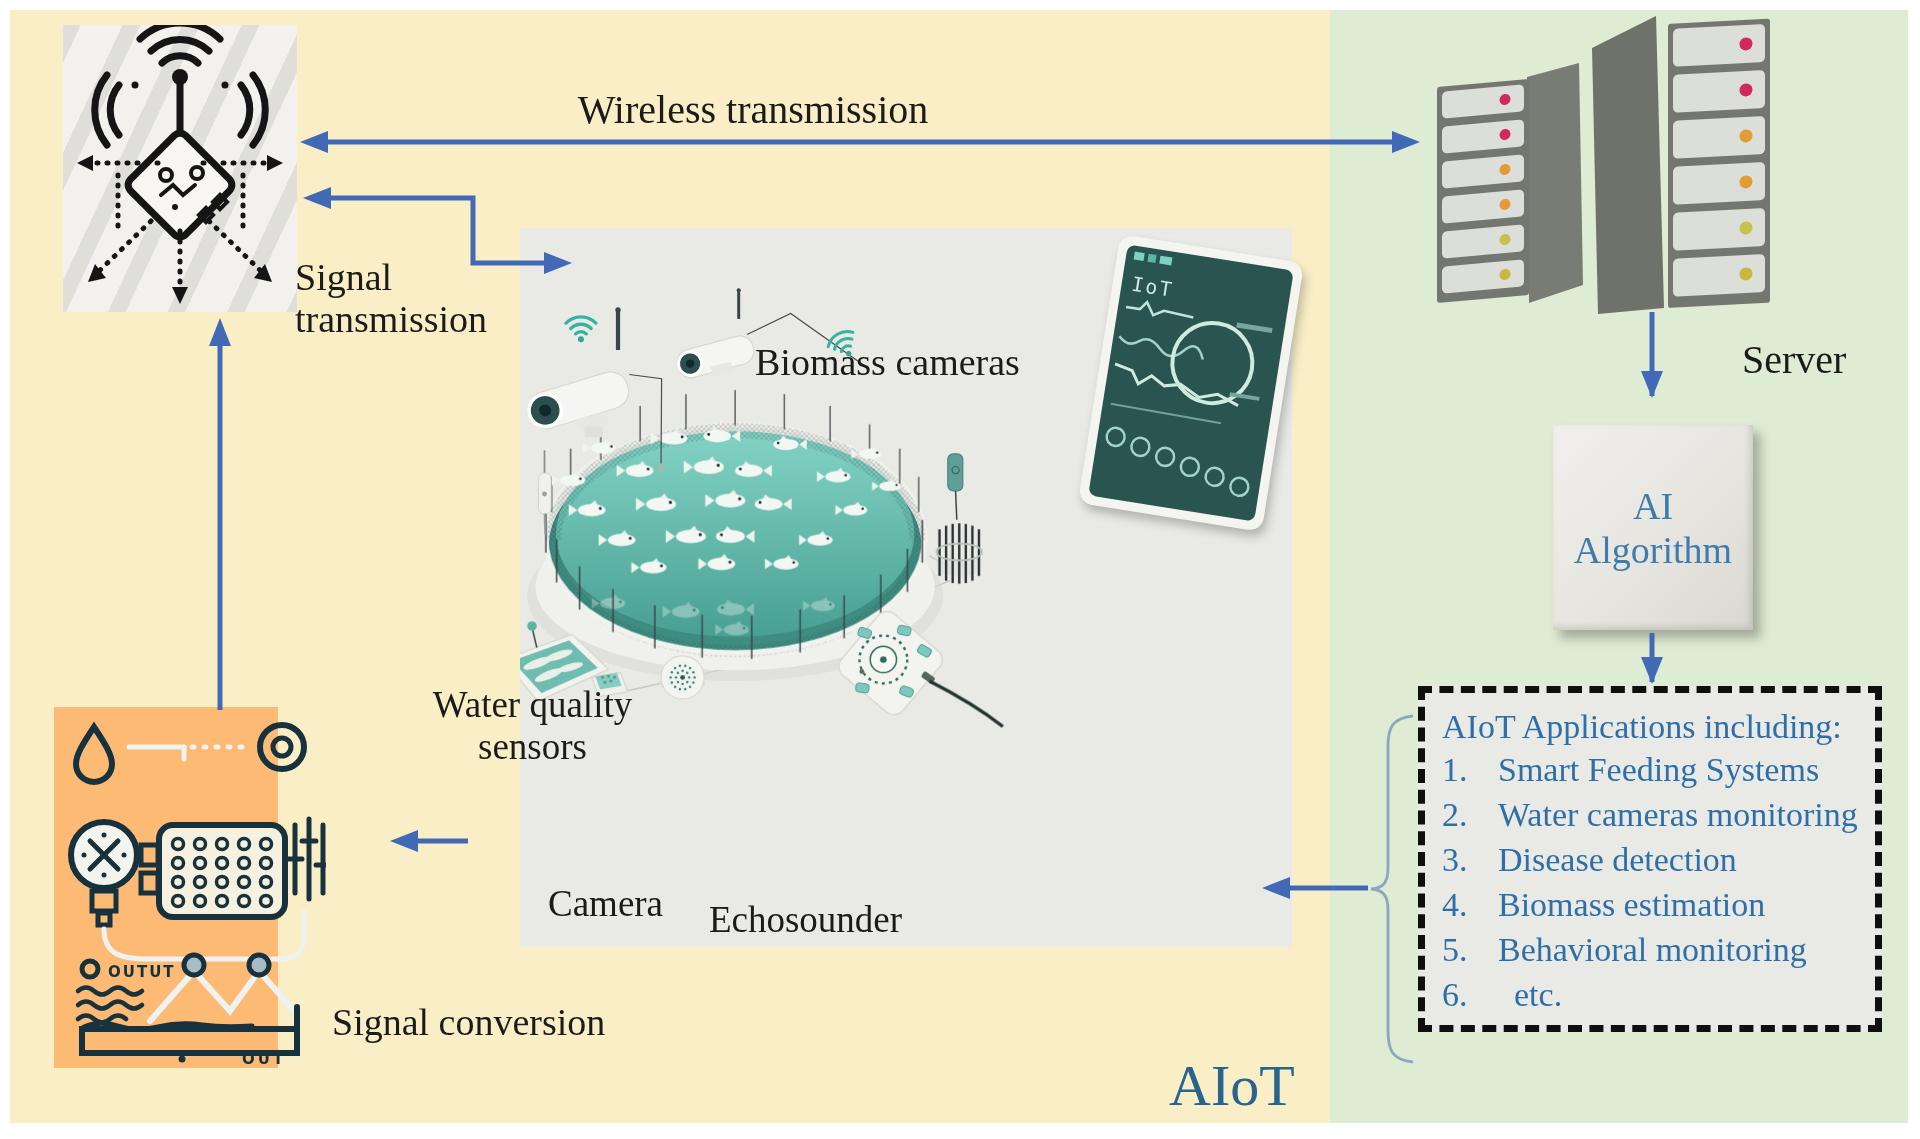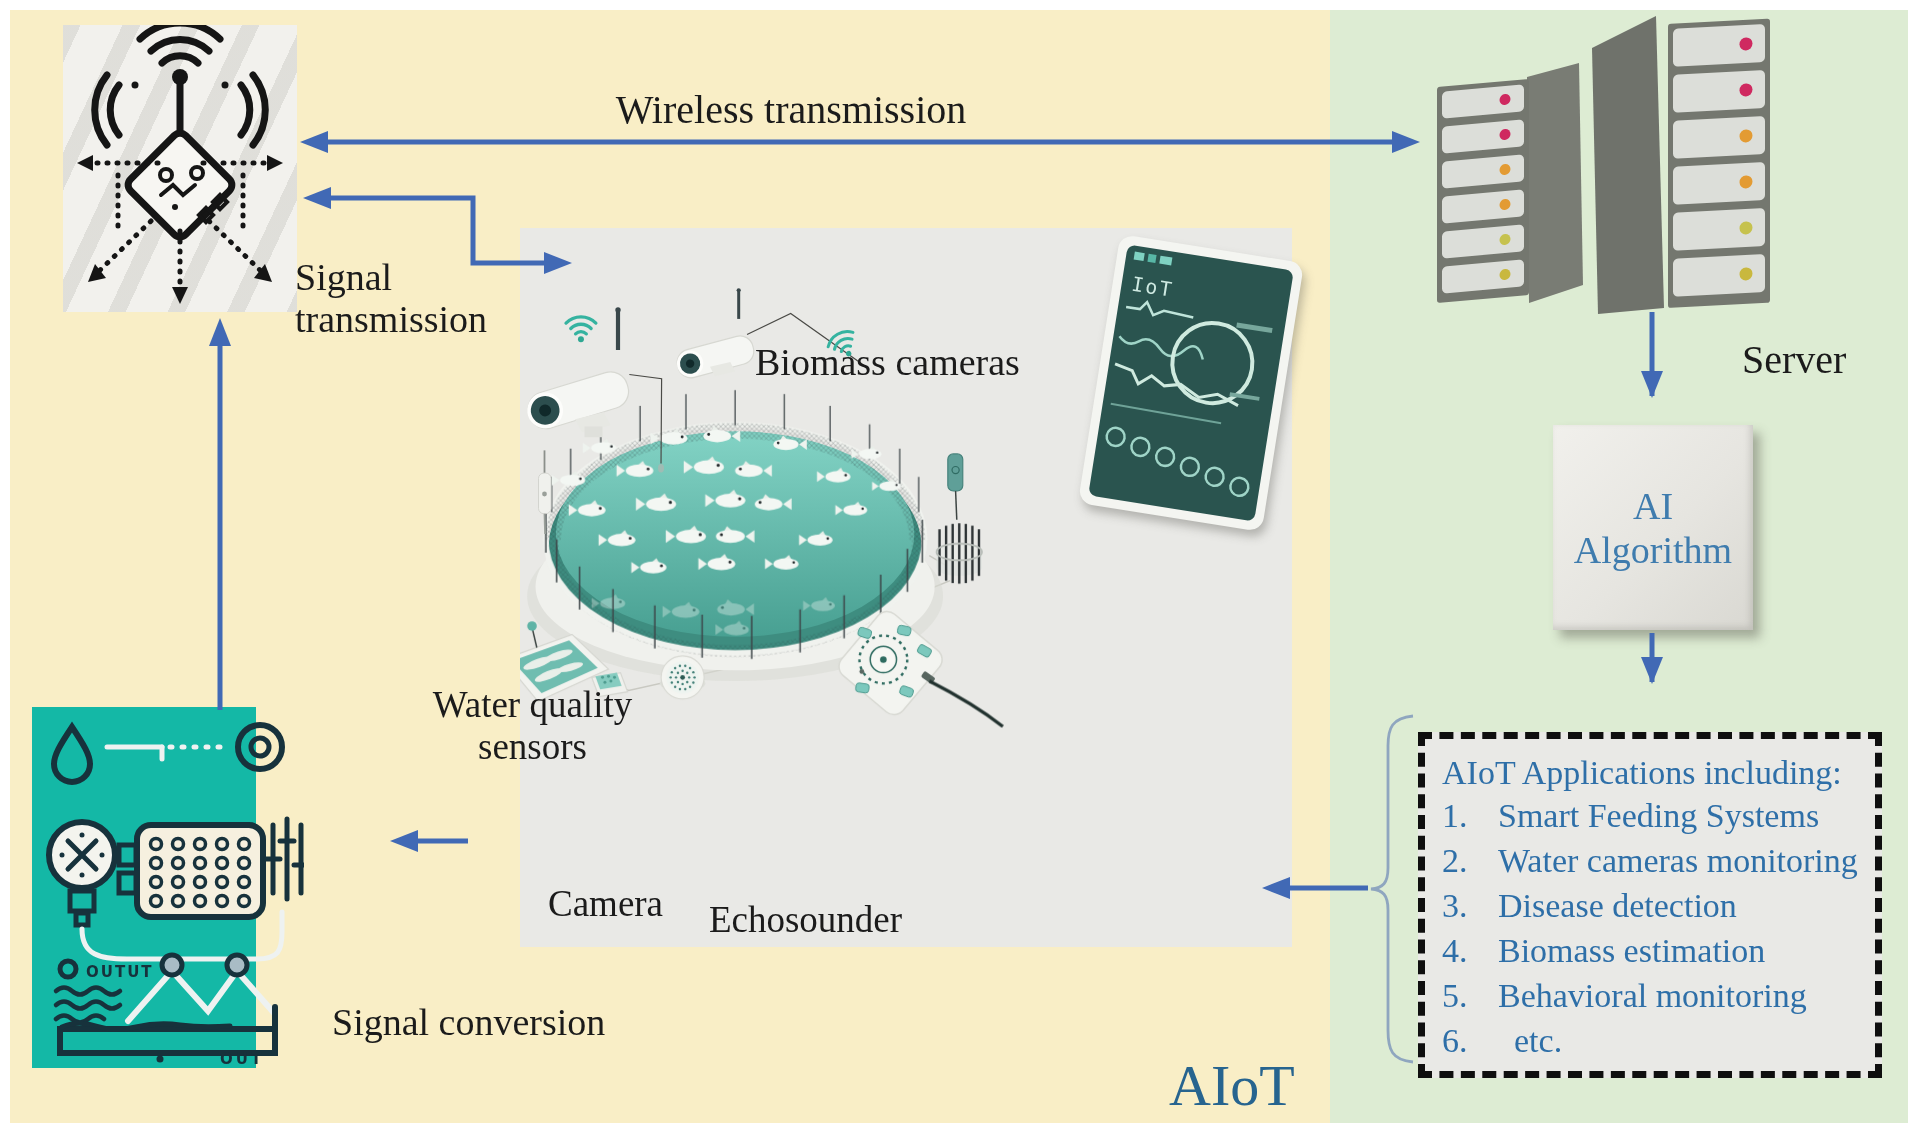--- a/index.html
+++ b/index.html
@@ -13,43 +13,43 @@
   #iot-panel{position:absolute;left:63px;top:25px;width:234px;height:287px;
     background:
       repeating-linear-gradient(115deg, rgba(175,175,168,.28) 0 16px, rgba(0,0,0,0) 16px 54px),
       #f2f1ed;
     z-index:2;}
   
   #photo{position:absolute;left:520px;top:228px;width:772px;height:719px;background:#e9e9e6;z-index:1;}
   #photo svg{position:absolute;left:0;top:0;}
 
   
-  #conv-panel{position:absolute;left:32px;top:707px;width:224px;height:361px;background:#14b8a6;z-index:2;}
+  #conv-panel{position:absolute;left:54px;top:707px;width:224px;height:361px;background:#fdba74;z-index:2;}
 
   
   .rack{position:absolute;z-index:2;}
 
   
   #ai-box{position:absolute;left:1553px;top:425px;width:200px;height:205px;z-index:2;
     background:linear-gradient(135deg,#f1f0ec 0%,#e6e5e0 55%,#d9d8d2 100%);
     box-shadow:7px 8px 10px rgba(90,90,80,.45), inset -3px -3px 6px rgba(120,120,110,.25);
     display:flex;flex-direction:column;align-items:center;justify-content:center;}
   #ai-box .ai-line{color:#3f7cae;font-size:38px;line-height:44px;text-align:center;}
 
   
-  #apps-box{position:absolute;left:1418px;top:732px;width:464px;height:346px;box-sizing:border-box;
+  #apps-box{position:absolute;left:1418px;top:686px;width:464px;height:346px;box-sizing:border-box;
     border:7px dashed #0f0f0f;background:#e9e9e6;padding:14px 8px 0 17px;z-index:2;}
   #apps-title{color:#2e6fa8;font-size:34px;line-height:40px;white-space:nowrap;}
   .app-row{display:flex;color:#2e6fa8;font-size:34px;line-height:45px;}
   .app-row .num{width:56px;flex:0 0 56px;}
   .app-row:last-child .app-label{margin-left:16px;}
 
   
   .lbl{position:absolute;color:#1b1b1b;z-index:3;white-space:nowrap;}
-  #lbl-wireless{left:516px;top:86px;width:550px;text-align:center;font-size:40px;}
+  #lbl-wireless{left:478px;top:86px;width:550px;text-align:center;font-size:40px;}
   #lbl-signal{left:295px;top:256px;width:250px;text-align:left;font-size:38px;line-height:42px;white-space:normal;}
   #lbl-overhead{left:755px;top:340px;font-size:38px;}
   #lbl-wqs{left:425px;top:684px;width:215px;text-align:center;font-size:37px;line-height:42px;white-space:normal;}
   #lbl-camera{left:548px;top:882px;width:165px;font-size:37px;}
   #lbl-echo{left:698px;top:898px;width:215px;text-align:center;font-size:37px;}
   #lbl-sigconv{left:332px;top:1000px;font-size:38px;}
   #lbl-server{left:1742px;top:308px;font-size:40px;margin-top:28px;}
   #lbl-aiot{left:1148px;top:1052px;font-size:58px;color:#27648f;z-index:3;margin-left:21px;}
 
   

